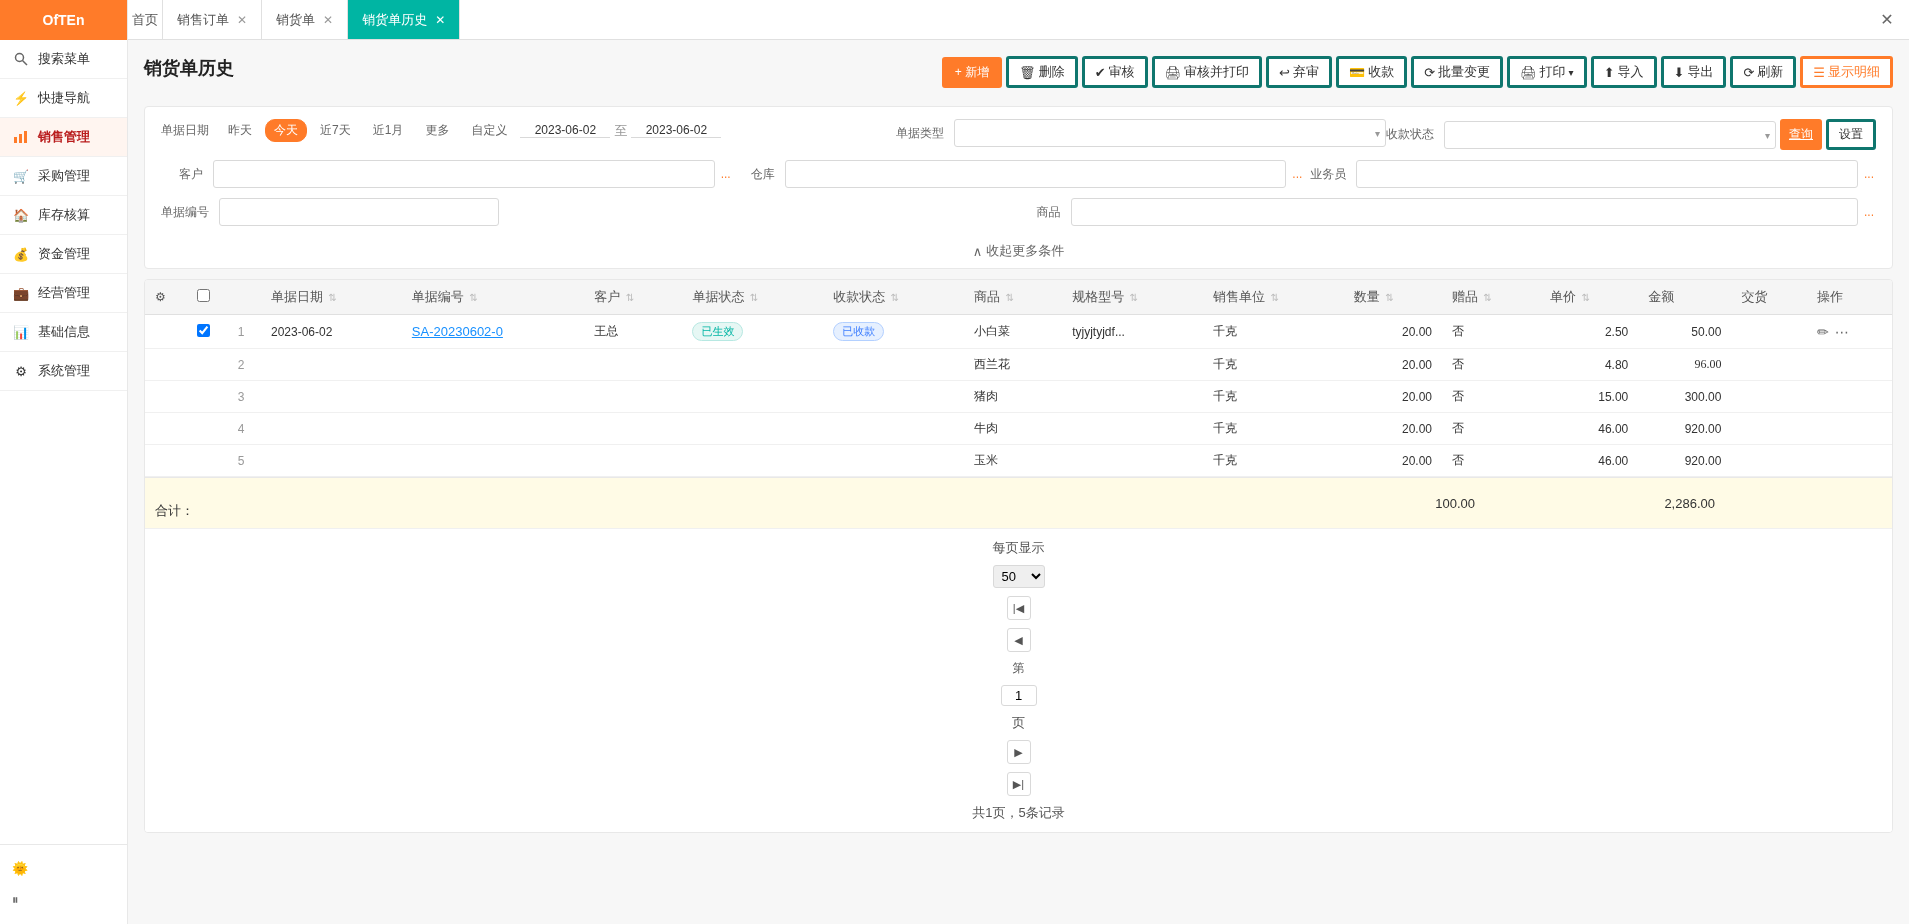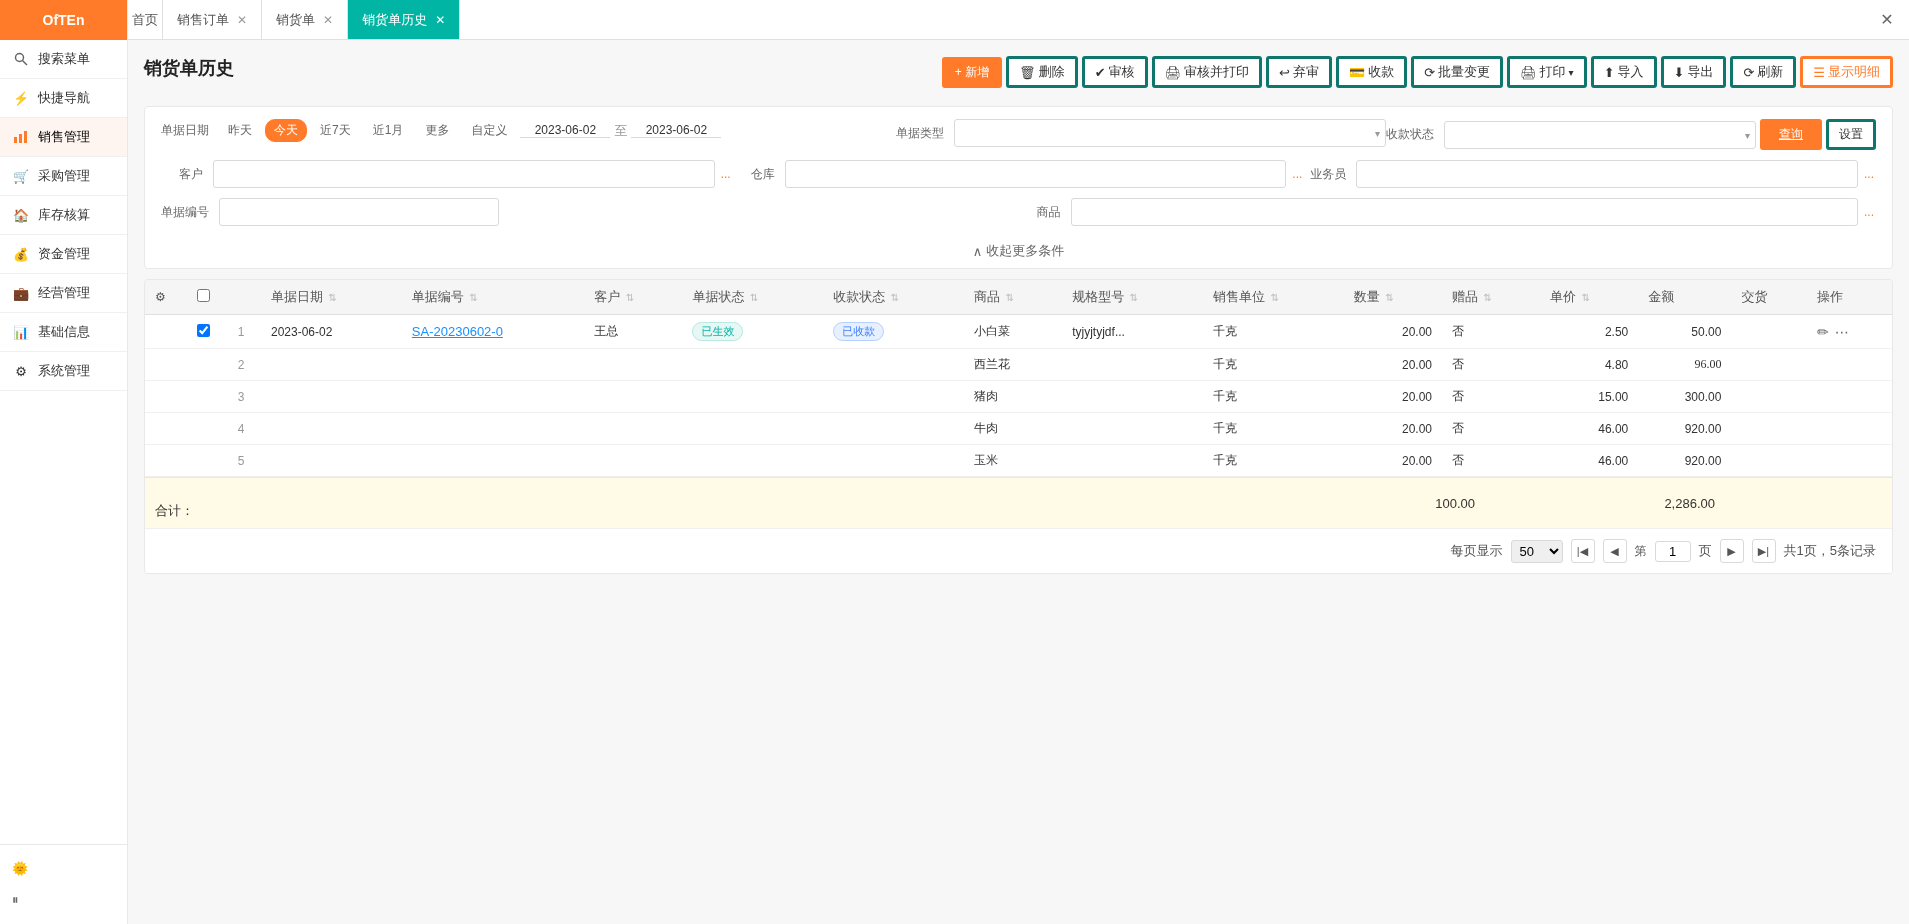--- a/index.html
+++ b/index.html
@@ -27,21 +27,21 @@
     }
     .sidebar-item {
       display: flex;
       align-items: center;
       padding: 10px 12px;
       cursor: pointer;
       color: #333;
       gap: 8px;
       border-bottom: 1px solid #f0f0f0;
     }
-    .sidebar-item.active { color: #000000; background: #fff5f0; }
+    .sidebar-item.active { color: #b91c1c; background: #fff5f0; font-weight: bold; }
     .sidebar-icon { width: 18px; height: 18px; display: inline-flex; align-items: center; justify-content: center; flex-shrink: 0; }
     .sidebar-bottom {
       margin-top: auto;
       border-top: 1px solid #e8e8e8;
       padding: 8px 0;
     }
     .sidebar-bottom-item {
       display: flex; align-items: center; padding: 8px 12px; gap: 8px; cursor: pointer; color: #666;
     }
 
@@ -172,21 +172,21 @@
       font-size: 12px;
       color: #333;
       gap: 20px;
     }
     .footer-sum { font-weight: normal; }
 
     
     .pagination-bar {
       display: flex; align-items: center; justify-content: flex-end;
       padding: 10px 16px; gap: 8px; font-size: 12px; color: #555;
-      background: #fff; border-top: 1px solid #f0f0f0;
+      background: #fff; border-top: 1px solid #f0f0f0; flex-direction: column;
     }
     .page-size-select {
       border: 1px solid #d9d9d9; border-radius: 3px; padding: 2px 4px; outline: none;
     }
     .page-nav-btn {
       width: 24px; height: 24px; display: inline-flex; align-items: center; justify-content: center;
       border: 1px solid #d9d9d9; border-radius: 3px; cursor: pointer; color: #555; background: #fff;
       font-size: 11px;
     }
     .page-num-input {
@@ -402,21 +402,21 @@
         </div>
 
         <div class="filter-group-col">
           <span class="fld-label">收款状态</span>
           <div class="fld-select-wrap">
             <select class="fld-select">
               <option></option>
             </select>
           </div>
           <div style="display:flex;gap:4px;margin-left:auto;">
-            <button class="btn btn-primary" style="padding:4px 16px;text-decoration:underline;">查询</button>
+            <button class="btn btn-primary" style="padding:4px 6px;text-decoration:underline;">查询</button>
             <button class="btn">设置</button>
           </div>
         </div>
       </div>
 
       <div class="filter-group">
         <div class="filter-group-col">
           <span class="fld-label">客户</span>
           <input class="fld-input" type="text" style="">
           <span class="fld-ellipsis">...</span>

